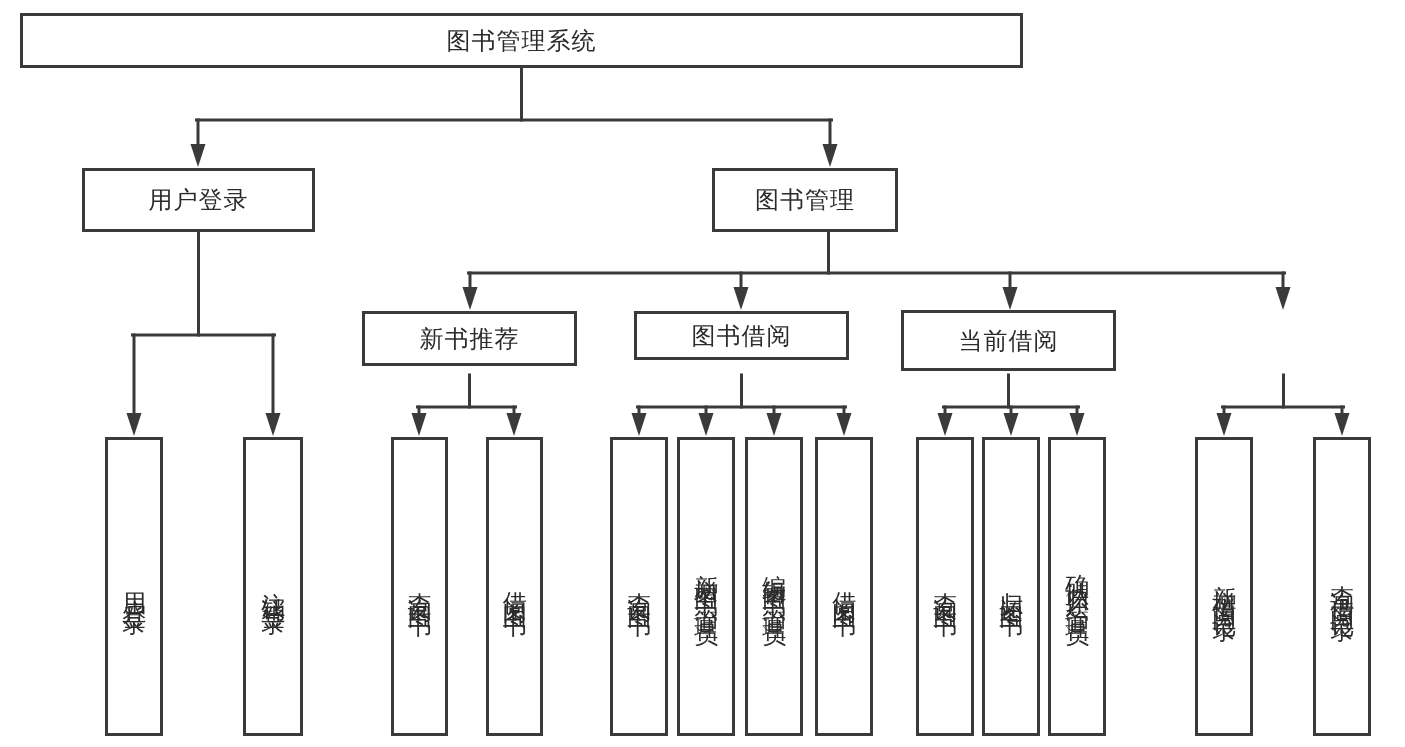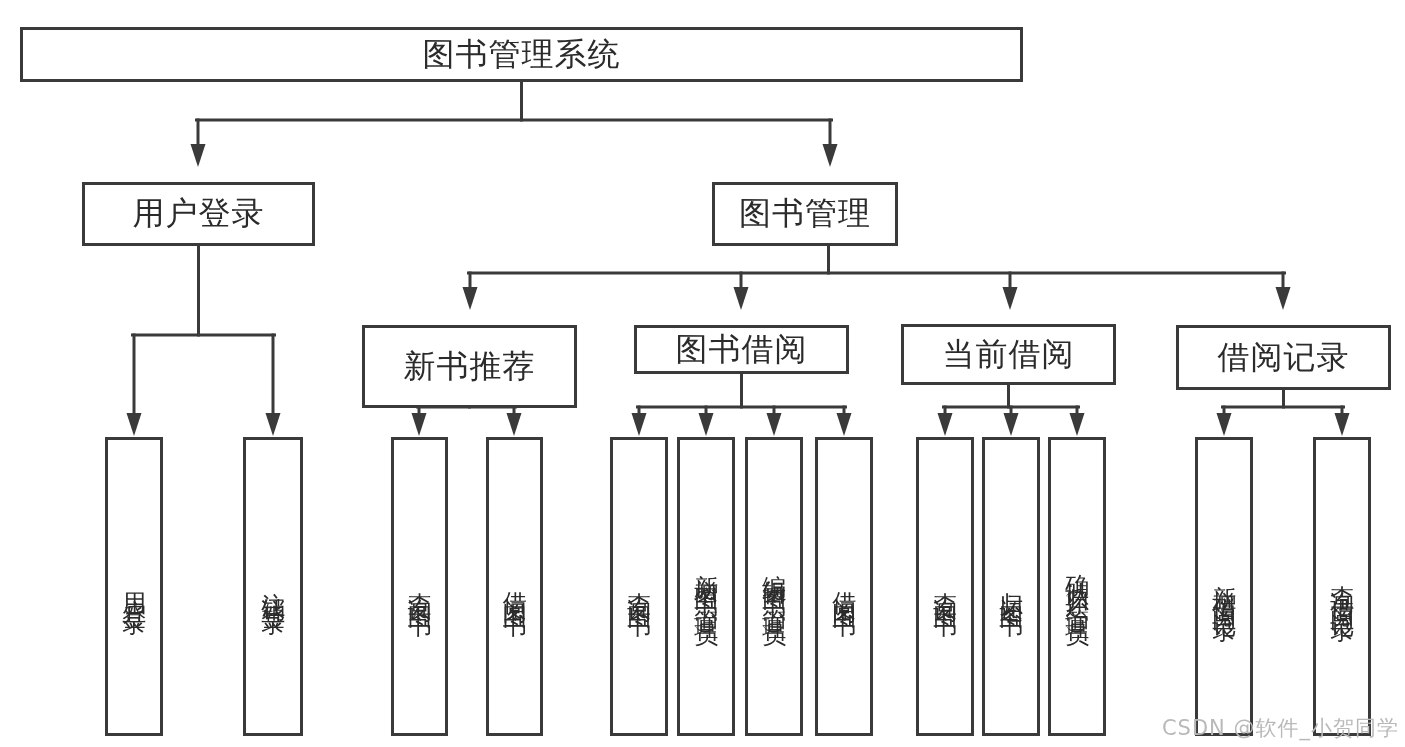--- a/index.html
+++ b/index.html
@@ -21,21 +21,21 @@
   .box {
     position: absolute;
     box-sizing: border-box;
     border: 3px solid var(--line, #3a3a3a);
     background: #ffffff;
     display: flex;
     align-items: center;
     justify-content: center;
     text-align: center;
   }
-  .hbox { font-size: 32px; letter-spacing: 1px; white-space: nowrap; margin-top: 14px; }
+  .hbox { font-size: 24px; letter-spacing: 1px; white-space: nowrap; }
   .vtext {
     writing-mode: vertical-lr;
     text-orientation: mixed;
     font-size: 24px;
     letter-spacing: 7px;
     line-height: 1.1;
   }
   .watermark {
     position: absolute;
     right: 6px;
@@ -115,24 +115,23 @@
       <path d="M1216.5 413 L1231.5 413 L1224 436 Z"></path>
       <path d="M1334.5 413 L1349.5 413 L1342 436 Z"></path>
     </g>
   </svg>
 
   <div class="box hbox" style="left:20px; top:13px; width:1003px; height:55px;">图书管理系统</div>
 
   <div class="box hbox" style="left:82px; top:168px; width:233px; height:64px;">用户登录</div>
   <div class="box hbox" style="left:712px; top:168px; width:186px; height:64px;">图书管理</div>
 
-  <div class="box hbox" style="left:362px; top:311px; width:215px; height:83px;">新书推荐</div>
+  <div class="box hbox" style="left:362px; top:311px; width:215px; height:55px;">新书推荐</div>
   <div class="box hbox" style="left:634px; top:311px; width:215px; height:49px;">图书借阅</div>
   <div class="box hbox" style="left:901px; top:310px; width:215px; height:61px;">当前借阅</div>
-  <div class="box hbox" style="left:1176px; top:311px; width:215px; height:65px;">借阅记录</div>
 
   <div class="box" style="left:105px; top:437px; width:58px; height:299px;">
     <span class="vtext">用户登录</span>
   </div>
   <div class="box" style="left:243px; top:437px; width:60px; height:299px;">
     <span class="vtext">注销登录</span>
   </div>
 
   <div class="box" style="left:391px; top:437px; width:57px; height:299px;">
     <span class="vtext">查询图书</span>
@@ -164,15 +163,14 @@
     <span class="vtext">确认归还（管理员）</span>
   </div>
 
   <div class="box" style="left:1195px; top:437px; width:58px; height:299px;">
     <span class="vtext">新增借阅记录</span>
   </div>
   <div class="box" style="left:1313px; top:437px; width:58px; height:299px;">
     <span class="vtext">查询借阅记录</span>
   </div>
 
-  <div class="watermark">CSDN @软件_小贺同学</div>
 
 </div>
 
 </body></html>

